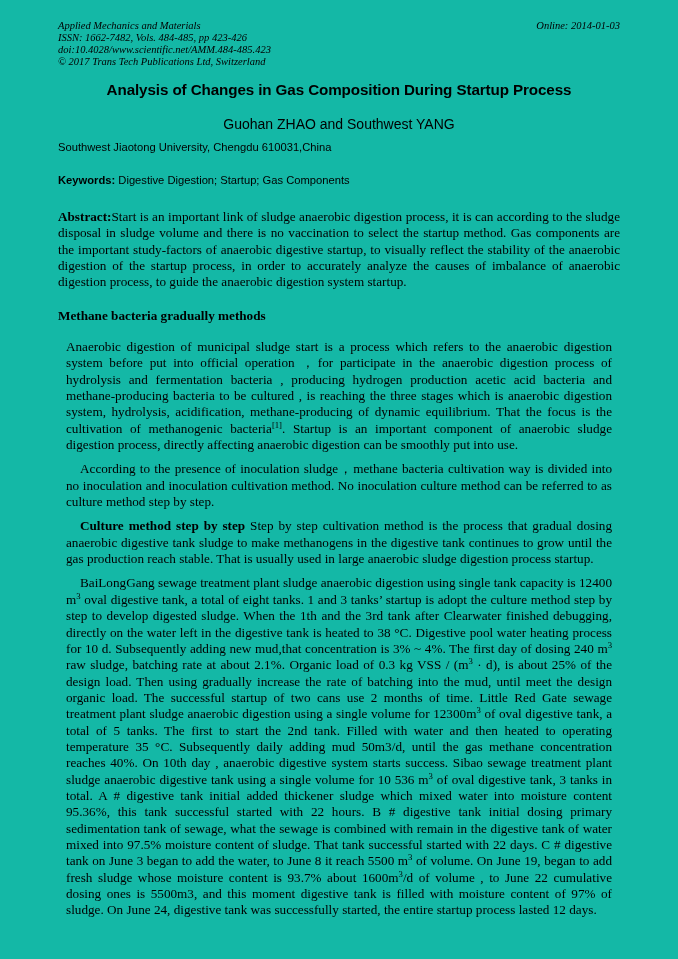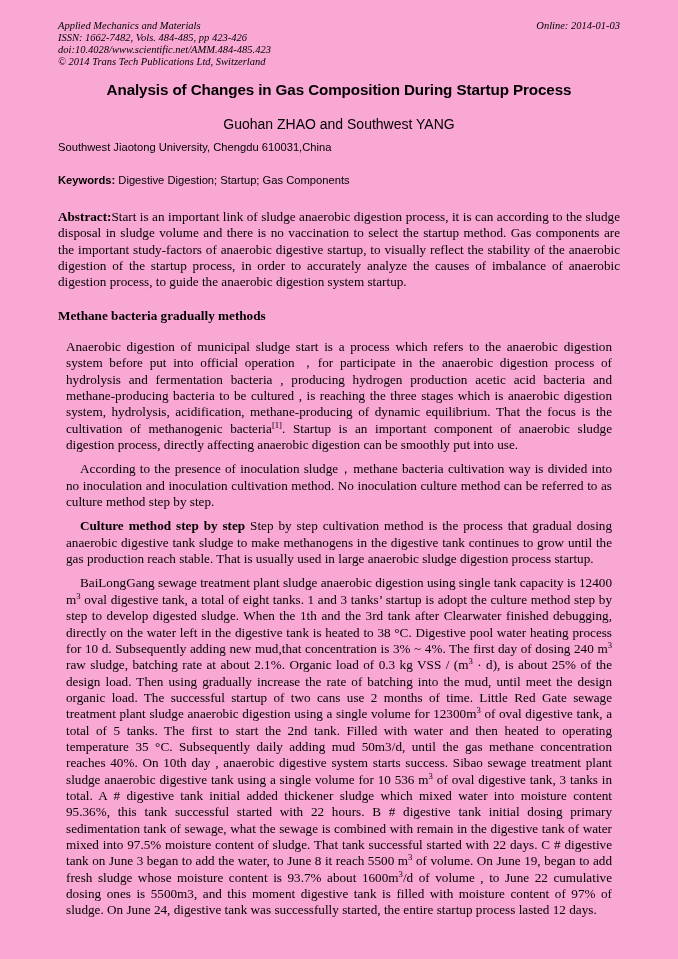--- a/index.html
+++ b/index.html
@@ -5,21 +5,21 @@
   html, body {
     margin: 0;
     padding: 0;
     background: #ffffff;
   }
   .page {
     position: relative;
     width: 678px;
     height: 959px;
     margin: 0 auto;
-    background: #f9a8d4;
+    background: #14b8a6;
     overflow: hidden;
     color: #000000;
     -webkit-font-smoothing: antialiased;
   }
 
   
   .journal-header {
     position: absolute;
     left: 58px;
     top: 20px;
@@ -141,21 +141,21 @@
 
 <div class="page">
 
   <div class="journal-header">
     <div class="hdr-row">
       <div class="hdr-left-line">Applied Mechanics and Materials</div>
       <div class="hdr-online">Online: 2014-01-03</div>
     </div>
     <div class="hdr-left-line">ISSN: 1662-7482, Vols. 484-485, pp 423-426</div>
     <div class="hdr-left-line">doi:10.4028/www.scientific.net/AMM.484-485.423</div>
-    <div class="hdr-left-line">© 2014 Trans Tech Publications Ltd, Switzerland</div>
+    <div class="hdr-left-line">© 2017 Trans Tech Publications Ltd, Switzerland</div>
   </div>
 
   <div class="title">Analysis of Changes in Gas Composition During Startup Process</div>
   <div class="authors">Guohan ZHAO and Southwest YANG</div>
   <div class="affiliation">Southwest Jiaotong University, Chengdu 610031,China</div>
 
   <div class="keywords">
     <span class="kw-label">Keywords:</span><span> Digestive Digestion; Startup; Gas Components</span>
   </div>
 

